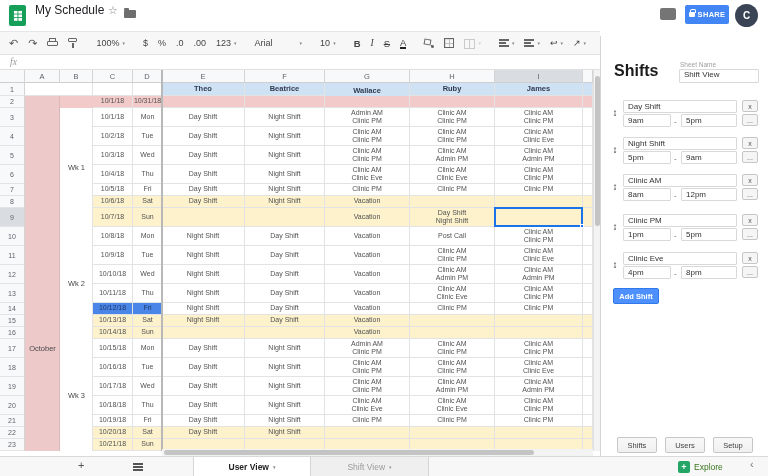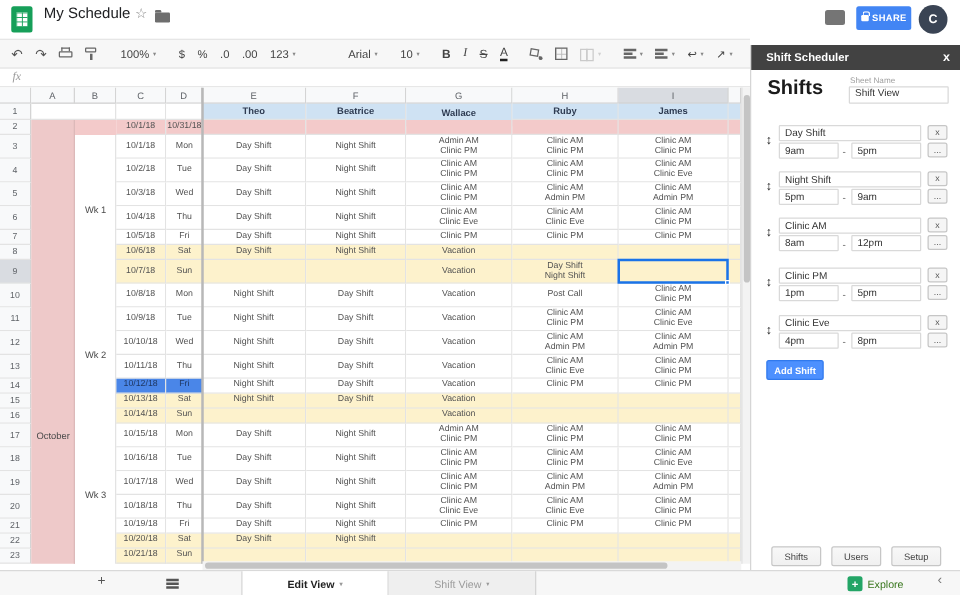--- a/index.html
+++ b/index.html
@@ -180,21 +180,21 @@
       </span>
       <span class="tb">
         <span>.00</span>
       </span>
       <span class="tb">
         <span>123</span>
         <span class="caret">▾</span>
       </span>
       <span class="tdiv"></span>
       <span class="tb">
-        <span style="width: 42px; text-align: right;">Arial</span>
+        <span style="width: 42px;">Arial</span>
         <span class="caret">▾</span>
       </span>
       <span class="tdiv"></span>
       <span class="tb">
         <span>10</span>
         <span class="caret">▾</span>
       </span>
       <span class="tdiv"></span>
       <span class="tb">
         <span class="bold-b">B</span>
@@ -524,24 +524,20 @@
       </div>
     </div>
   <div id="vscroll">
       <div class="thumb"></div>
     </div>
   <div id="hscroll">
       <div class="thumb"></div>
     </div>
 
   <div id="sidebar">
-    <div id="sb-header">
-      <span>Shift Scheduler</span>
-      <span id="sb-close">x</span>
-    </div>
     <div id="sb-heading">Shifts</div>
     <div id="sheetname-label">Sheet Name</div>
     <div id="sheetname-input">Shift View</div>
     <div id="shift-list">
         <div class="sh-handle" style="top: 71px;">↕</div>
         <div class="sh-name" style="left: 22px; top: 64px; width: 114px;">Day Shift</div>
         <div class="sh-time" style="left: 22px; top: 78px; width: 48px;">9am</div>
         <div class="sh-dash" style="left: 73px; top: 81px;">-</div>
         <div class="sh-time" style="left: 80px; top: 78px; width: 56px;">5pm</div>
         <div class="sh-btn" style="top: 64px;">x</div>
@@ -585,21 +581,21 @@
 
   <div id="bottombar">
     <div id="add-sheet">+</div>
     <div id="sheet-list-icon">
         <i></i>
         <i></i>
         <i></i>
       </div>
     <div id="tabs">
         <div class="tab" id="tab-user">
-          <span>Edit View</span>
+          <span>User View</span>
           <span class="caret">▾</span>
         </div>
         <div class="tab" id="tab-shift">
           <span>Shift View</span>
           <span class="caret">▾</span>
         </div>
       </div>
     <div id="explore-btn">
       <div id="explore-icon">+</div>
       <span id="explore-label">Explore</span>

